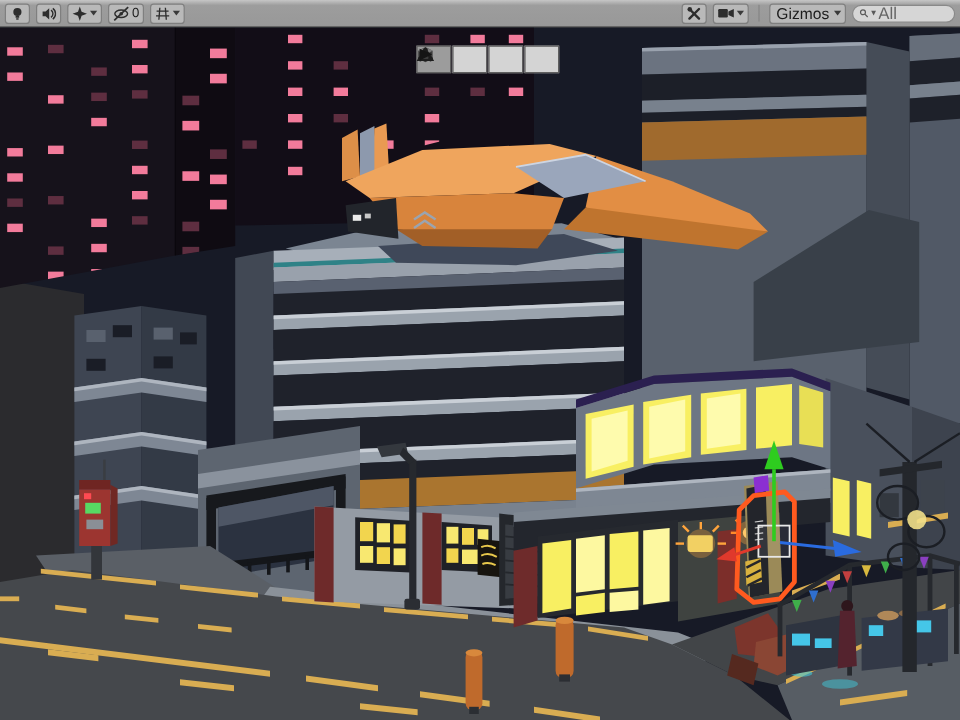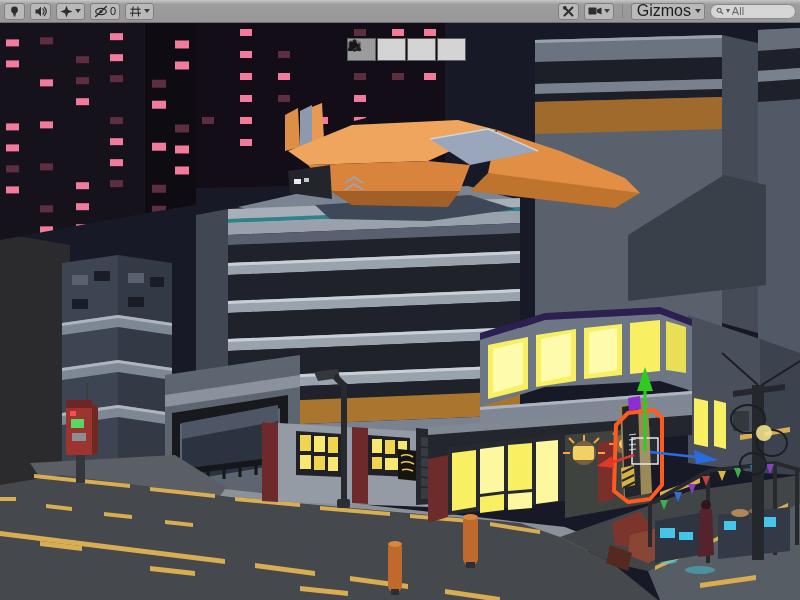--- a/index.html
+++ b/index.html
@@ -11,26 +11,26 @@
           padding:0 4px;box-sizing:border-box;}
   .tb-group{display:flex;align-items:center;gap:5px;}
   .tb-spacer{flex:1;}
   .tb-btn{height:17px;min-width:20px;background:#b9b9b9;border:1px solid #7f7f7f;
           border-radius:3px;display:flex;align-items:center;justify-content:center;
           padding:0 3px;gap:2px;box-sizing:border-box;}
   .tb-btn svg{display:block;}
   .caret{width:0;height:0;border-left:3px solid transparent;border-right:3px solid transparent;
          border-top:4px solid #3a3a3a;}
   .vis-count{font-size:11px;color:#1c1c1c;line-height:1;}
-  .gizmos-label{font-size:16px;color:#1c1c1c;padding:0 2px;}
+  .gizmos-label{font-size:13px;color:#1c1c1c;padding:0 2px;}
   .tb-divider{width:1px;height:14px;background:#858585;margin:0 3px;}
   .searchbox{width:86px;height:15px;border:1px solid #898989;border-radius:8px;
              background:#d6d6d6;display:flex;align-items:center;padding:0 5px;gap:2px;box-sizing:border-box;}
   .searchbox input{border:none;background:transparent;outline:none;width:100%;
-                   font-size:11px;color:#555;font-family:"Liberation Sans",sans-serif;padding:0;}
+                   font-size:14px;color:#555;font-family:"Liberation Sans",sans-serif;padding:0;}
   .searchbox input::placeholder{color:#666;opacity:1;}
   
   .scene{position:absolute;top:23px;left:0;width:800px;height:577px;background:var(--sky,#171a26);}
   .scene svg{position:absolute;top:0;left:0;}
   
   .modebar{position:absolute;left:347px;top:15px;display:flex;gap:1px;z-index:5;}
   .mode-btn{width:27px;height:21px;background:#d4d4d4;border:1px solid #5f5f5f;
             display:flex;align-items:center;justify-content:center;}
   .mode-btn.active{background:#9c9c9c;}
 </style>

